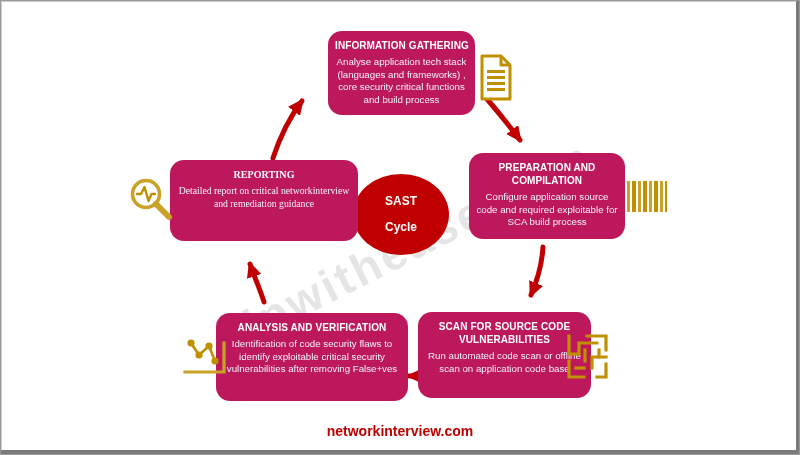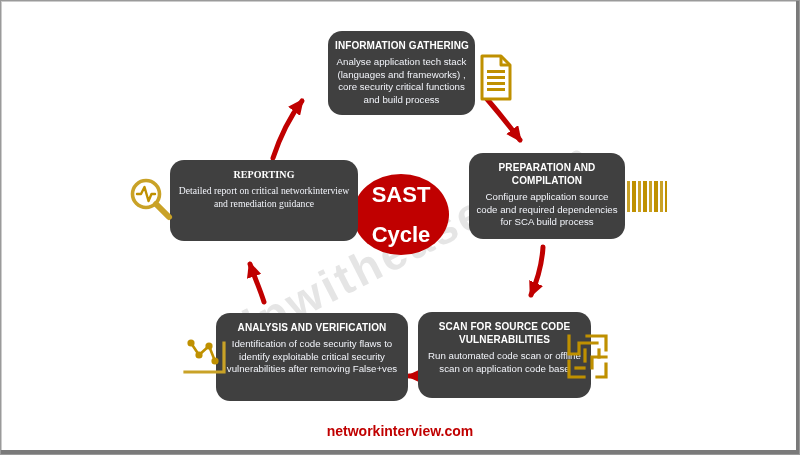--- a/index.html
+++ b/index.html
@@ -9,36 +9,36 @@
     box-shadow: inset -4px -5px 0 -1px #7a7a7a, inset 1px 1px 0 #cccccc;
   }
   .watermark {
     position:absolute; left:245px; top:300px; width:400px; height:52px;
     transform:rotate(-27deg); transform-origin:left center;
     font-size:46px; font-weight:600; letter-spacing:3px;
     color:rgba(125,125,125,0.20); white-space:nowrap; z-index:1; pointer-events:none;
   }
   .arrows { position:absolute; left:0; top:0; width:800px; height:455px; z-index:2; }
   .node {
-    position:absolute; z-index:3; background:#404040; color:#ffffff;
+    position:absolute; z-index:3; background:#be185d; color:#ffffff;
     border-radius:14px; text-align:center; box-sizing:border-box; padding:8px 7px;
   }
   .node-title { font-weight:bold; font-size:10px; letter-spacing:0.1px; margin-bottom:4px; line-height:1.3; }
   .t-nowrap { white-space:nowrap; }
   .node-body { font-size:9.7px; line-height:1.3; color:#f2f4fa; }
   .box-info      { left:327px; top:30px;  width:147px; min-height:84px; }
   .box-prep      { left:468px; top:152px; width:156px; min-height:86px; }
   .box-scan      { left:417px; top:311px; width:173px; min-height:86px; }
   .box-analysis  { left:215px; top:312px; width:192px; min-height:88px;text-align:center; }
   .box-reporting { left:169px; top:159px; width:188px; min-height:81px;font-family:Liberation Serif, serif; }
   .center-ellipse {
     position:absolute; z-index:3; left:352px; top:173px; width:96px; height:81px;
     background:#C00000; border-radius:50%; color:#ffffff; font-weight:bold;
     display:flex; flex-direction:column; align-items:center; justify-content:center;
-    font-size:22px; line-height:1.45; text-align:center;gap:8px;
+    font-size:12px; line-height:1.45; text-align:center;gap:8px;
   }
   .icon { position:absolute; z-index:3; }
   .ic-document  { left:477px; top:53px;  }
   .ic-barcode   { left:626px; top:180px; }
   .ic-maze      { left:566px; top:333px; }
   .ic-scatter   { left:182px; top:334px; }
   .ic-magnifier { left:127px; top:175px; }
   .footer { position:absolute; z-index:3; left:0; bottom:15px; width:100%; text-align:center; }
   .footer-site { color:#C00000; font-weight:bold; font-size:14px; }
   .footer-tagline { color:#a3a3a3; font-size:12.5px; margin-top:2px; }
@@ -68,21 +68,21 @@
     <div>Cycle</div>
   </div>
 
   <div class="node box-info">
     <div class="node-title t-nowrap">INFORMATION GATHERING</div>
     <div class="node-body">Analyse application tech stack (languages and frameworks) , core security critical functions and build process</div>
   </div>
 
   <div class="node box-prep">
     <div class="node-title">PREPARATION AND COMPILATION</div>
-    <div class="node-body">Configure application source code and required dependencies for SCA build process</div>
+    <div class="node-body">Configure application source code and required exploitable for SCA build process</div>
   </div>
 
   <div class="node box-scan">
     <div class="node-title">SCAN FOR SOURCE CODE VULNERABILITIES</div>
     <div class="node-body">Run automated code scan or offline scan on application code base</div>
   </div>
 
   <div class="node box-analysis">
     <div class="node-title t-nowrap">ANALYSIS AND VERIFICATION</div>
     <div class="node-body">Identification of code security flaws to identify exploitable critical security vulnerabilities after removing False+ves</div>

